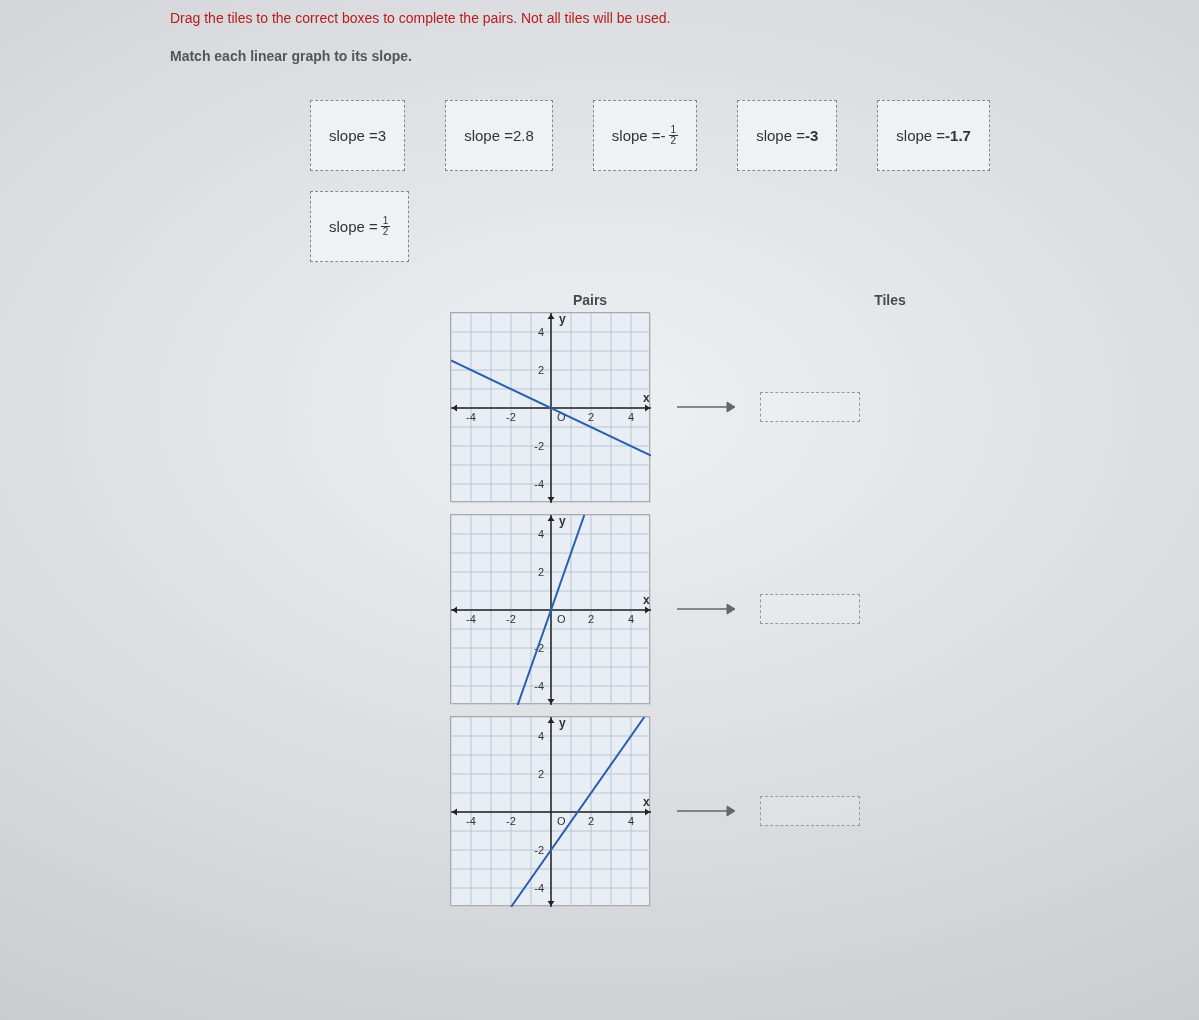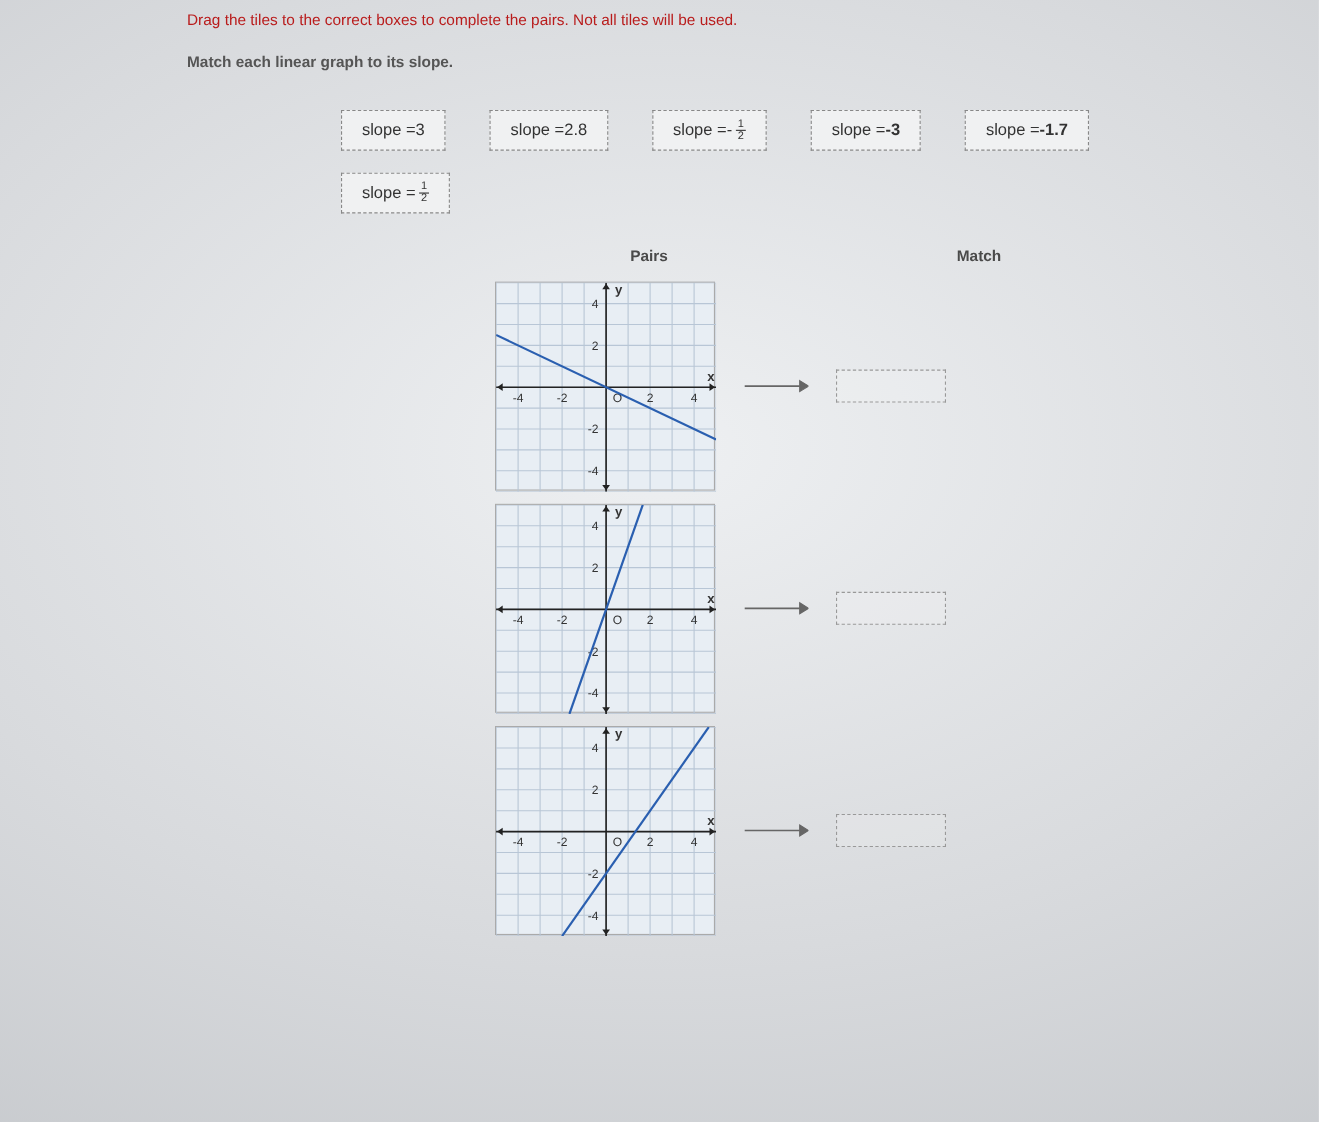--- a/index.html
+++ b/index.html
@@ -13,36 +13,36 @@
     padding: 10px 0 0 170px;
     overflow: hidden;
   }
   .instruction { font-size: 14px; margin: 0 0 22px 0; color: #b91c1c; }
   .subinstruction { font-size: 14px; margin: 0 0 36px 0; color: #555; font-weight: bold; }
   .tiles-area { margin-left: 140px; }
   .tile-row { display: flex; gap: 40px; margin-bottom: 20px; }
   .tile {
     border: 1px dashed #888;
     background: #f0f1f2;
-    padding: 7px 18px;
+    padding: 24px 18px;
     font-size: 15px;
     color: #333;
     user-select: none;
     white-space: nowrap;
     display: inline-flex;
     align-items: center;
   }
   .tile.bold-val .val { font-weight: bold; }
   .frac {
     display: inline-flex; flex-direction: column; align-items: center;
     font-size: 10px; line-height: 10px; vertical-align: middle; margin-left: 3px;
   }
   .frac .num { border-bottom: 1px solid #333; padding: 0 2px; }
   .frac .den { padding: 0 2px; }
-  .headers { display: flex; margin: 30px 0 16px 0; }
+  .headers { display: flex; margin: 30px 0 4px 0; }
   .headers .h1 { width: 280px; margin-left: 280px; font-weight: bold; font-size: 14px; text-align: center; }
   .headers .h2 { width: 120px; margin-left: 100px; font-weight: bold; font-size: 14px; text-align: center; }
   .pair-row { display: flex; align-items: center; margin-bottom: 12px; margin-left: 280px; }
   .graph-box {
     width: 200px; height: 190px;
     border: 1px solid #aaa;
     background: #e8eef4;
     position: relative;
   }
   .graph-box svg { position: absolute; top: 0; left: 0; }
@@ -94,21 +94,21 @@
         <span class="frac">
           <span class="num">1</span>
           <span class="den">2</span>
         </span>
       </div>
     </div>
 </div>
 
 <div class="headers">
   <div class="h1">Pairs</div>
-  <div class="h2">Match</div>
+  <div class="h2">Tiles</div>
 </div>
 
 <div id="pairs-container">
     <div class="pair-row">
       <div class="graph-box">
         <svg width="200" height="190">
           <line x1="0" x2="0" y1="0" y2="190" stroke="#b8c6d6" stroke-width="1"></line>
           <line y1="190" y2="190" x1="0" x2="200" stroke="#b8c6d6" stroke-width="1"></line>
           <line x1="20" x2="20" y1="0" y2="190" stroke="#b8c6d6" stroke-width="1"></line>
           <line y1="171" y2="171" x1="0" x2="200" stroke="#b8c6d6" stroke-width="1"></line>

